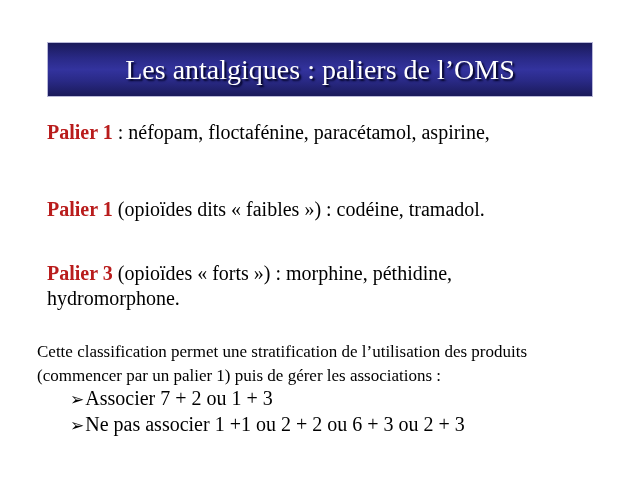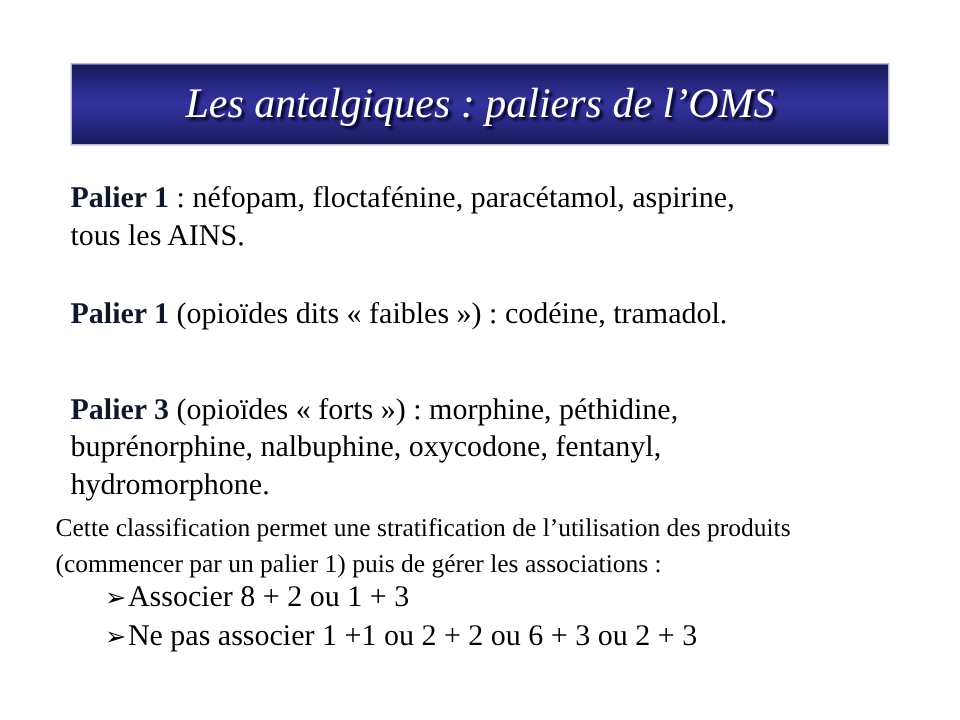--- a/index.html
+++ b/index.html
@@ -19,38 +19,37 @@
       position: absolute;
       left: 48px;
       top: 43px;
       width: 544px;
       height: 53px;
       background: linear-gradient(to bottom, #1a1a5a 0%, #2a2a88 30%, #33339e 50%, #2a2a88 70%, #1a1a5a 100%);
       box-shadow: 0 0 0 1px #b8b8d8;
       display: flex;
       align-items: center;
       justify-content: center;
-      font-style: italic;
     }
     .title-text {
       color: #ffffff;
       font-size: 28px;
       text-shadow: 2px 2px 2px #000022;
       letter-spacing: 0px;
       white-space: nowrap;
     }
     .block {
       position: absolute;
       left: 47px;
       font-size: 20px;
       line-height: 25px;
       width: 560px;
     }
     .palier-label {
-      color: #0f172a;
+      color: #b91c1c;
       font-weight: bold;
       margin-top: 18px;
     }
     .block-1 { top: 120px; }
     .block-2 { top: 197px; }
     .block-3 { top: 261px; }
     .note {
       position: absolute;
       left: 37px;
       top: 340px;
@@ -79,34 +78,32 @@
   </style>
 </head>
 <body>
 
 <div class="title-bar">
   <span class="title-text">Les antalgiques : paliers de l’OMS</span>
 </div>
 
 <div class="block block-1">
   <div><span class="palier-label">Palier 1</span><span> : néfopam, floctafénine, paracétamol, aspirine,</span></div>
-  <div>tous les AINS.</div>
 </div>
 
 <div class="block block-2">
   <div><span class="palier-label">Palier 1</span><span> (opioïdes dits « faibles ») : codéine, tramadol.</span></div>
 </div>
 
 <div class="block block-3">
   <div><span class="palier-label">Palier 3</span><span> (opioïdes « forts ») : morphine, péthidine,</span></div>
-  <div>buprénorphine, nalbuphine, oxycodone, fentanyl,</div>
   <div>hydromorphone.</div>
 </div>
 
 <div class="note">
   <div>Cette classification permet une stratification de l’utilisation des produits</div>
   <div>(commencer par un palier 1) puis de gérer les associations :</div>
 </div>
 
 <ul class="bullets">
-  <li><span class="arrow">➢</span><span>Associer 8 + 2 ou 1 + 3</span></li>
+  <li><span class="arrow">➢</span><span>Associer 7 + 2 ou 1 + 3</span></li>
   <li><span class="arrow">➢</span><span>Ne pas associer 1 +1 ou 2 + 2 ou 6 + 3 ou 2 + 3</span></li>
 </ul>
 
 </body></html>

